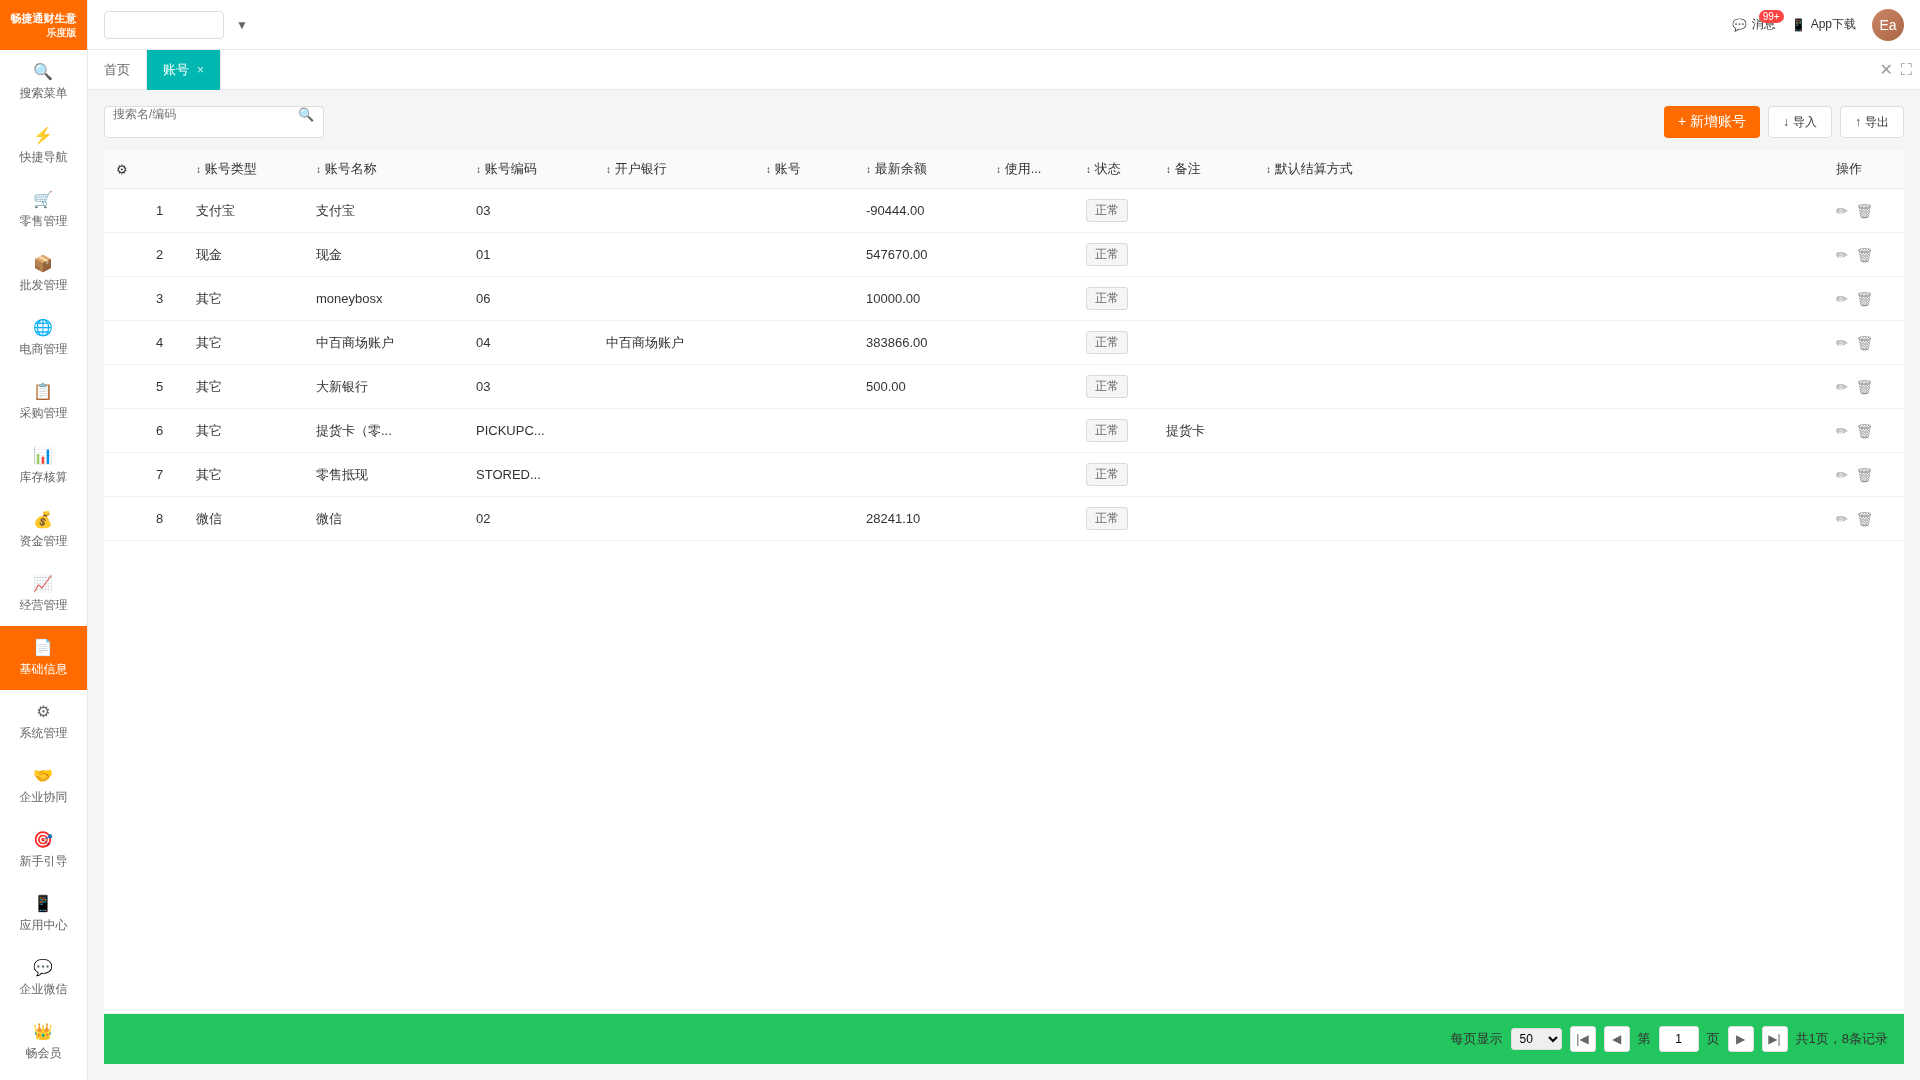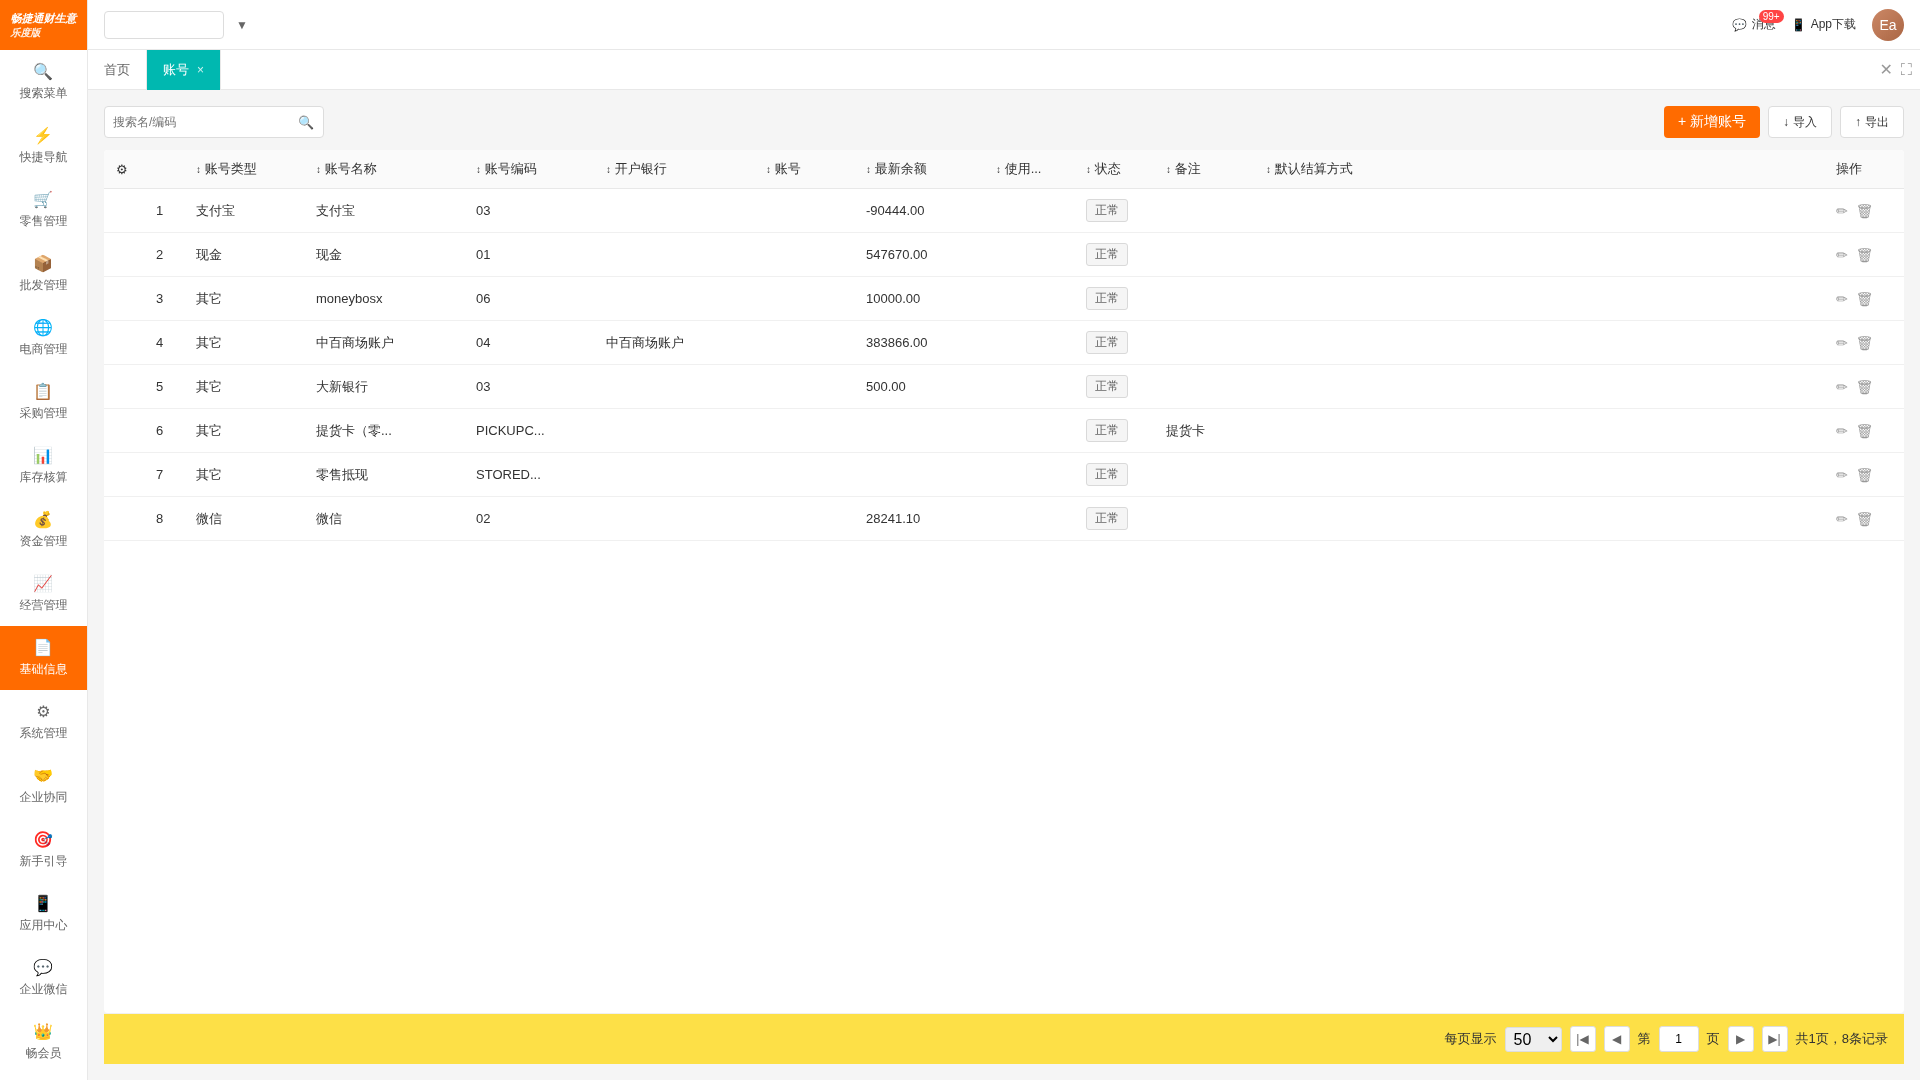--- a/index.html
+++ b/index.html
@@ -17,21 +17,21 @@
     .sidebar-logo {
       background: #ff6b00;
       height: 50px;
       display: flex;
       align-items: center;
       justify-content: center;
       color: #fff;
       font-size: 12px;
       font-weight: bold;
     }
-    .sidebar-logo-text { font-size: 11px; color: #fff; text-align: left; line-height: 1.3; font-style: italic; }
+    .sidebar-logo-text { font-size: 11px; color: #fff; text-align: right; line-height: 1.3; }
     .sidebar-item {
       padding: 12px 0;
       text-align: center;
       color: #666;
       cursor: pointer;
       font-size: 12px;
       display: flex;
       flex-direction: column;
       align-items: center;
       gap: 4px;
@@ -150,21 +150,21 @@
 
     
     .toolbar {
       display: flex;
       align-items: center;
       justify-content: space-between;
       margin-bottom: 12px;
     }
     .search-box {
       display: flex;
-      align-items: center;
+      align-items: flex-start;
       background: #fff;
       border: 1px solid #ddd;
       border-radius: 4px;
       padding: 0 8px;
       height: 32px;
       width: 220px;
       gap: 6px;
     }
     .search-input {
       border: none;
@@ -243,31 +243,31 @@
     }
     .action-btns { display: flex; gap: 8px; }
     .action-btn { cursor: pointer; color: #999; font-size: 14px; }
 
     
     .pagination {
       display: flex;
       align-items: center;
       justify-content: flex-end;
       padding: 12px 16px;
-      background: #fde047;
+      background: #22c55e;
       border-top: 1px solid #f0f0f0;
       gap: 8px;
       font-size: 13px;
       color: #333;
     }
     .page-size-select {
       border: 1px solid #ddd;
       border-radius: 3px;
       padding: 2px 4px;
-      font-size: 16px;
+      font-size: 12px;
       cursor: pointer;
     }
     .page-btn {
       width: 26px;
       height: 26px;
       border: 1px solid #ddd;
       border-radius: 3px;
       background: #fff;
       cursor: pointer;
       display: flex;

